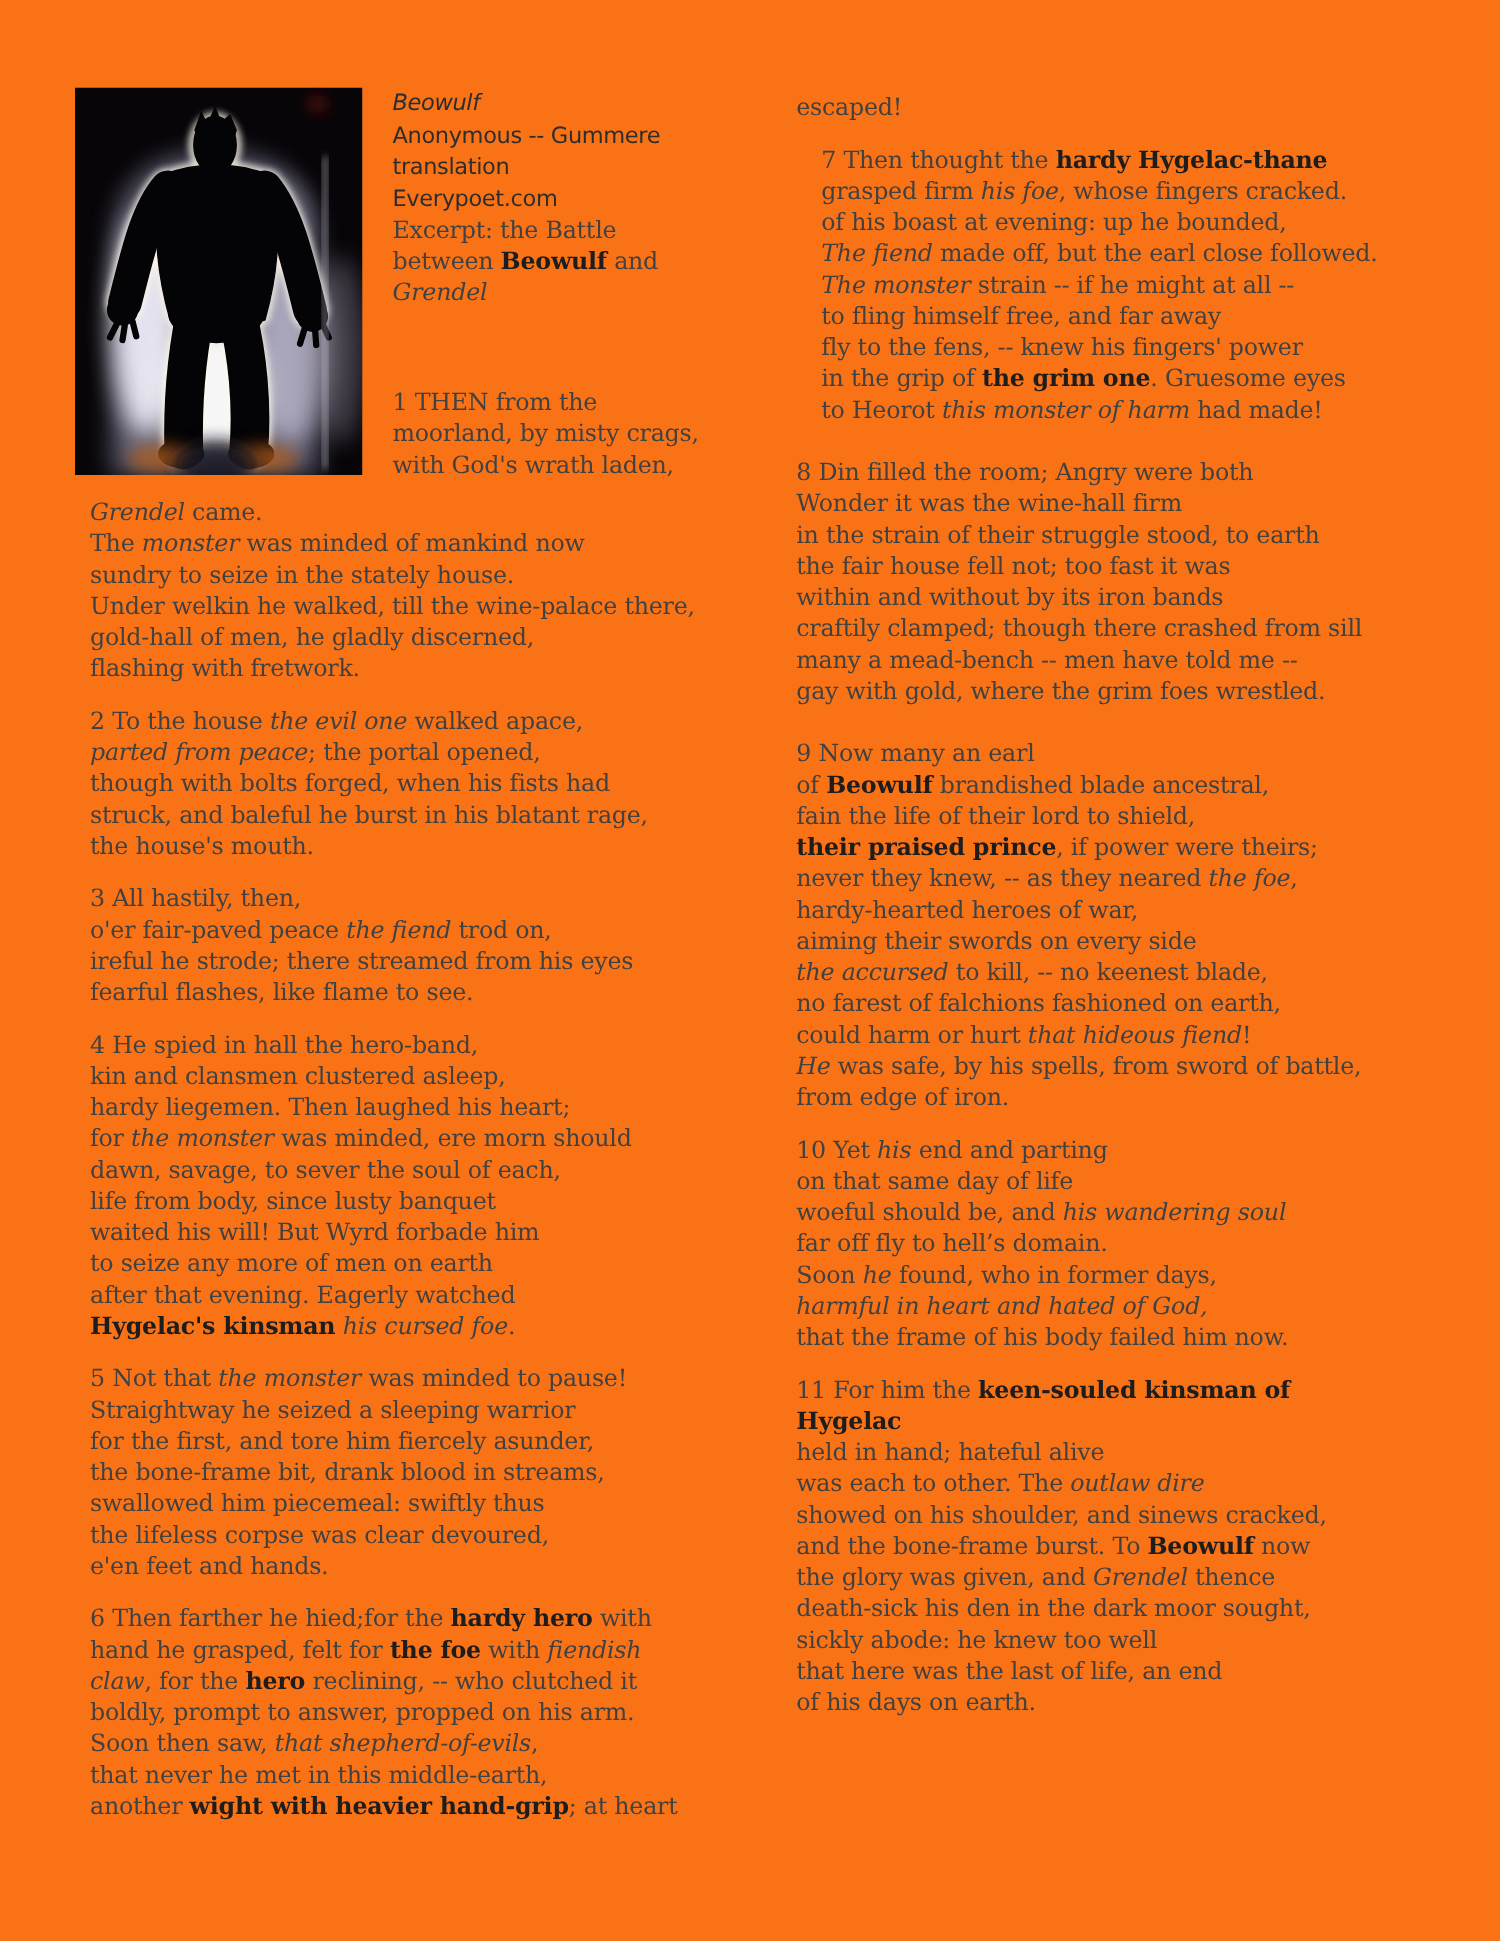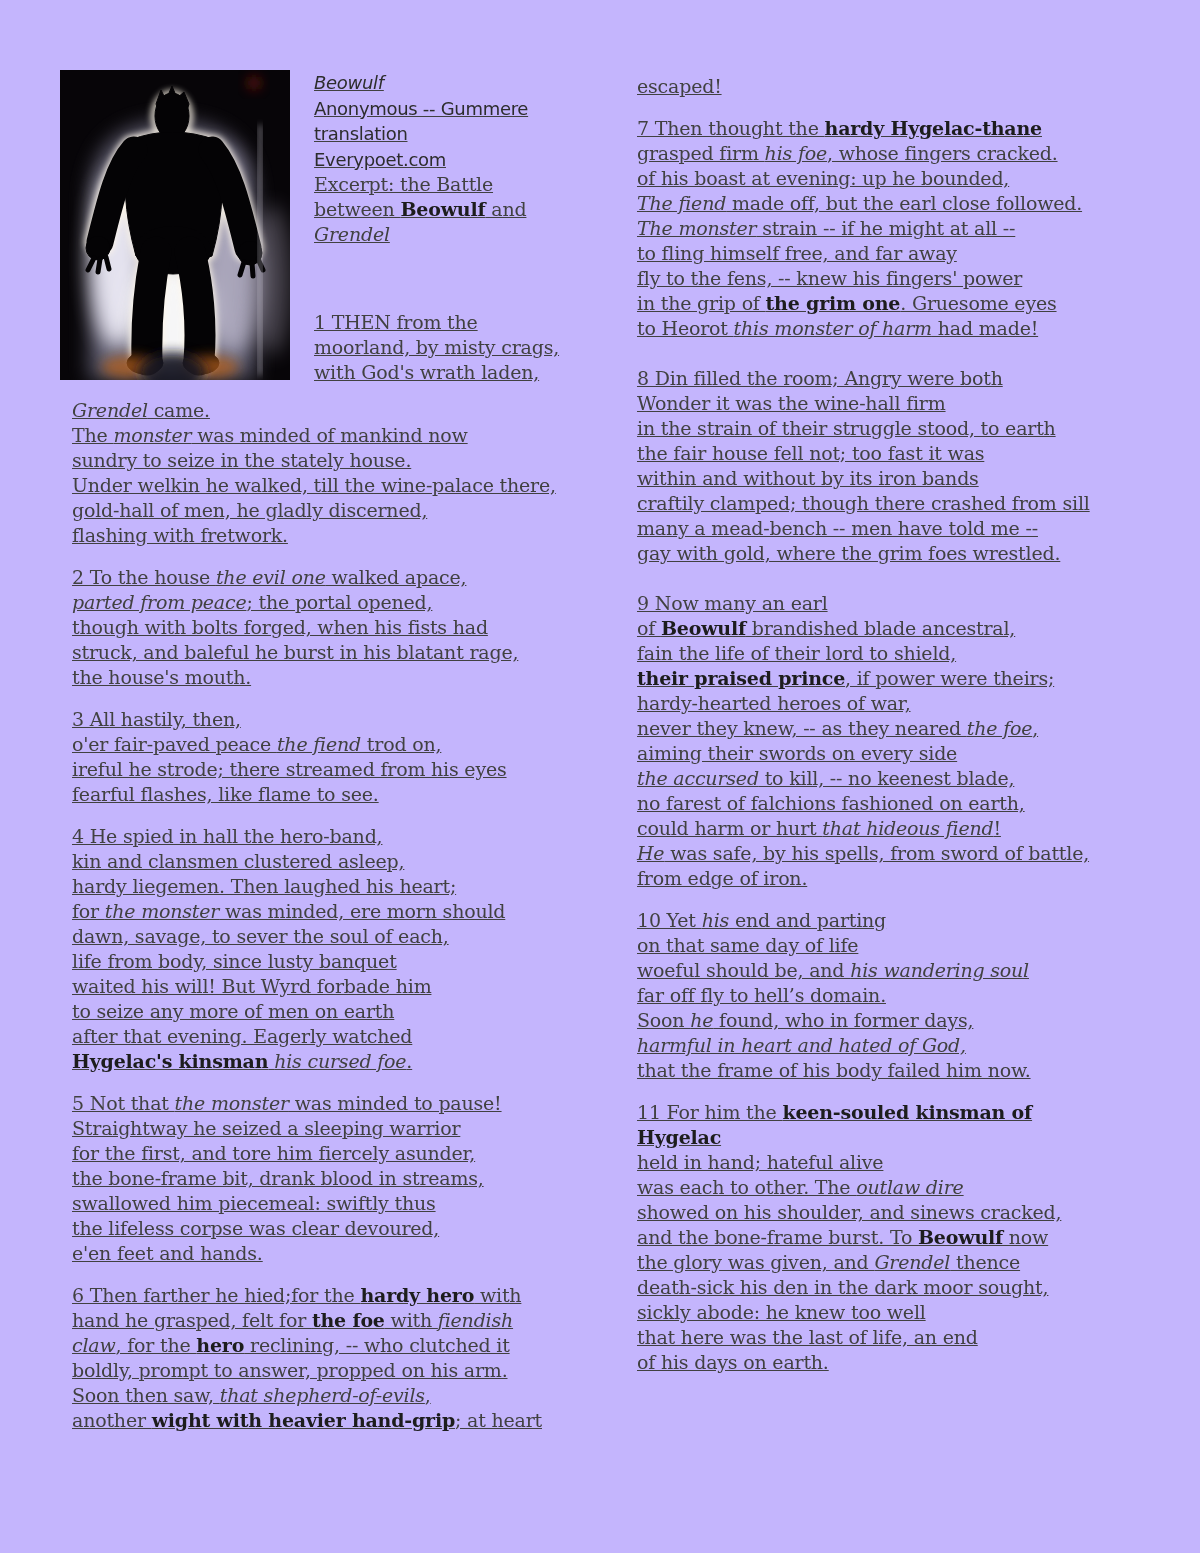--- a/index.html
+++ b/index.html
@@ -1,45 +1,44 @@
 <!DOCTYPE html>
 <html><head>
 <meta charset="utf-8">
 <style>
   html,body{margin:0;padding:0;background:#ffffff;}
   .page{
     position:relative;
     width:1200px;height:1553px;
     box-sizing:border-box;
-    background:#c4b5fd;
+    background:#f97316;
     padding:70px 60px 0 72px;
     overflow:hidden;
     font-family:"DejaVu Serif", serif;
     font-size:19px;
     line-height:25px;
     color:#414141;
     letter-spacing:-0.2px;
-    text-decoration:underline;
   }
   .cols{display:flex;}
   .col1{width:508px;flex:none;}
   .col2{width:500px;flex:none;margin-left:57px;padding-top:4px;}
   .toprow{display:flex;align-items:flex-start;}
   .photo{width:230px;height:310px;flex:none;margin-left:-12px;display:block;}
   .intro{margin-left:24px;width:250px;flex:none;}
   .meta{font-family:"DejaVu Sans", sans-serif;font-size:18px;line-height:25.5px;color:#2d2d2d;letter-spacing:-0.3px;}
   .meta .m0{font-style:italic;}
   .excerpt{width:238px;color:#414141;}
   .opening{margin-top:63px;}
   .line{white-space:pre;height:25px;}
   .excerpt .xline{white-space:normal;}
   .it{font-style:italic;}
   .bd{font-weight:bold;color:#1d1d1d;}
   .stanza{margin:0 0 17px 0;}
-  .gap-md{margin-top:10px;}
+  .gap-md{margin-top:10px;margin-left:20px;}
   .gap-lg{margin-top:25px;}
   #stanza1-cont{margin-top:13px;}
 </style>
 </head>
 <body>
 
 <div class="page">
   <div class="cols">
 
     <div class="col1">
@@ -160,20 +159,21 @@
             <div class="line"><span>swallowed him piecemeal: swiftly thus</span></div>
             <div class="line"><span>the lifeless corpse was clear devoured,</span></div>
             <div class="line"><span>e'en feet and hands.</span></div>
           </div>
           <div class="stanza">
             <div class="line"><span>6 Then farther he hied;for the </span><span class="bd">hardy hero</span><span> with</span></div>
             <div class="line"><span>hand he grasped, felt for </span><span class="bd">the foe</span><span> with </span><span class="it">fiendish</span></div>
             <div class="line"><span class="it">claw</span><span>, for the </span><span class="bd">hero</span><span> reclining, -- who clutched it</span></div>
             <div class="line"><span>boldly, prompt to answer, propped on his arm.</span></div>
             <div class="line"><span>Soon then saw, </span><span class="it">that shepherd-of-evils</span><span>,</span></div>
+            <div class="line"><span>that never he met in this middle-earth,</span></div>
             <div class="line"><span>another </span><span class="bd">wight with heavier hand-grip</span><span>; at heart</span></div>
           </div>
         </div>
     </div>
 
     <div class="col2">
       <div id="col2-stanzas">
           <div class="stanza">
             <div class="line"><span>escaped!</span></div>
           </div>
@@ -196,22 +196,22 @@
             <div class="line"><span>within and without by its iron bands</span></div>
             <div class="line"><span>craftily clamped; though there crashed from sill</span></div>
             <div class="line"><span>many a mead-bench -- men have told me --</span></div>
             <div class="line"><span>gay with gold, where the grim foes wrestled.</span></div>
           </div>
           <div class="stanza gap-lg">
             <div class="line"><span>9 Now many an earl</span></div>
             <div class="line"><span>of </span><span class="bd">Beowulf</span><span> brandished blade ancestral,</span></div>
             <div class="line"><span>fain the life of their lord to shield,</span></div>
             <div class="line"><span class="bd">their praised prince</span><span>, if power were theirs;</span></div>
+            <div class="line"><span>never they knew, -- as they neared </span><span class="it">the foe</span><span>,</span></div>
             <div class="line"><span>hardy-hearted heroes of war,</span></div>
-            <div class="line"><span>never they knew, -- as they neared </span><span class="it">the foe</span><span>,</span></div>
             <div class="line"><span>aiming their swords on every side</span></div>
             <div class="line"><span class="it">the accursed</span><span> to kill, -- no keenest blade,</span></div>
             <div class="line"><span>no farest of falchions fashioned on earth,</span></div>
             <div class="line"><span>could harm or hurt </span><span class="it">that hideous fiend</span><span>!</span></div>
             <div class="line"><span class="it">He</span><span> was safe, by his spells, from sword of battle,</span></div>
             <div class="line"><span>from edge of iron.</span></div>
           </div>
           <div class="stanza">
             <div class="line"><span>10 Yet </span><span class="it">his</span><span> end and parting</span></div>
             <div class="line"><span>on that same day of life</span></div>

